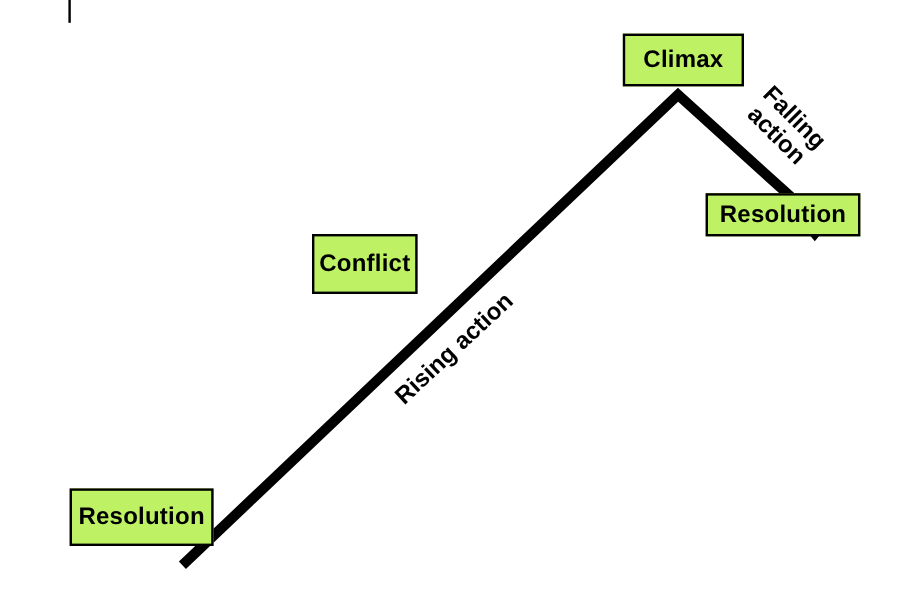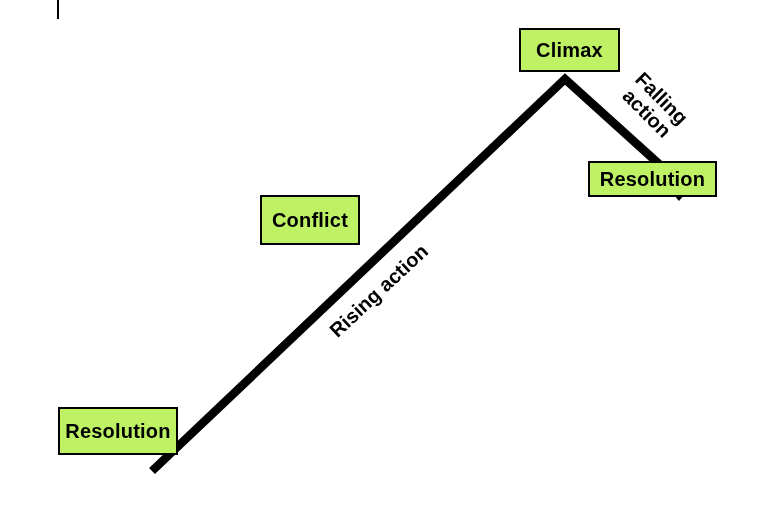--- a/index.html
+++ b/index.html
@@ -29,21 +29,21 @@
     border: 2px solid #000000;
     display: flex;
     align-items: center;
     justify-content: center;
     font-weight: bold;
     font-size: 20px;
     letter-spacing: 0.2px;
     z-index: 2;
   }
   #box-exposition { left: 58px;  top: 407px; width: 120px; height: 48px; }
-  #box-conflict   { left: 260px; top: 195px; width: 100px; height: 50px; }
+  #box-conflict   { left: 260px; top: 195px; width: 88px; height: 50px; }
   #box-climax     { left: 519px; top: 28px;  width: 101px; height: 44px; }
   #box-resolution { left: 588px; top: 161px; width: 129px; height: 36px; }
   .edge-label {
     position: absolute;
     font-weight: bold;
     font-size: 20px;
     z-index: 3;
   }
   #label-rising {
     left: 379px;

